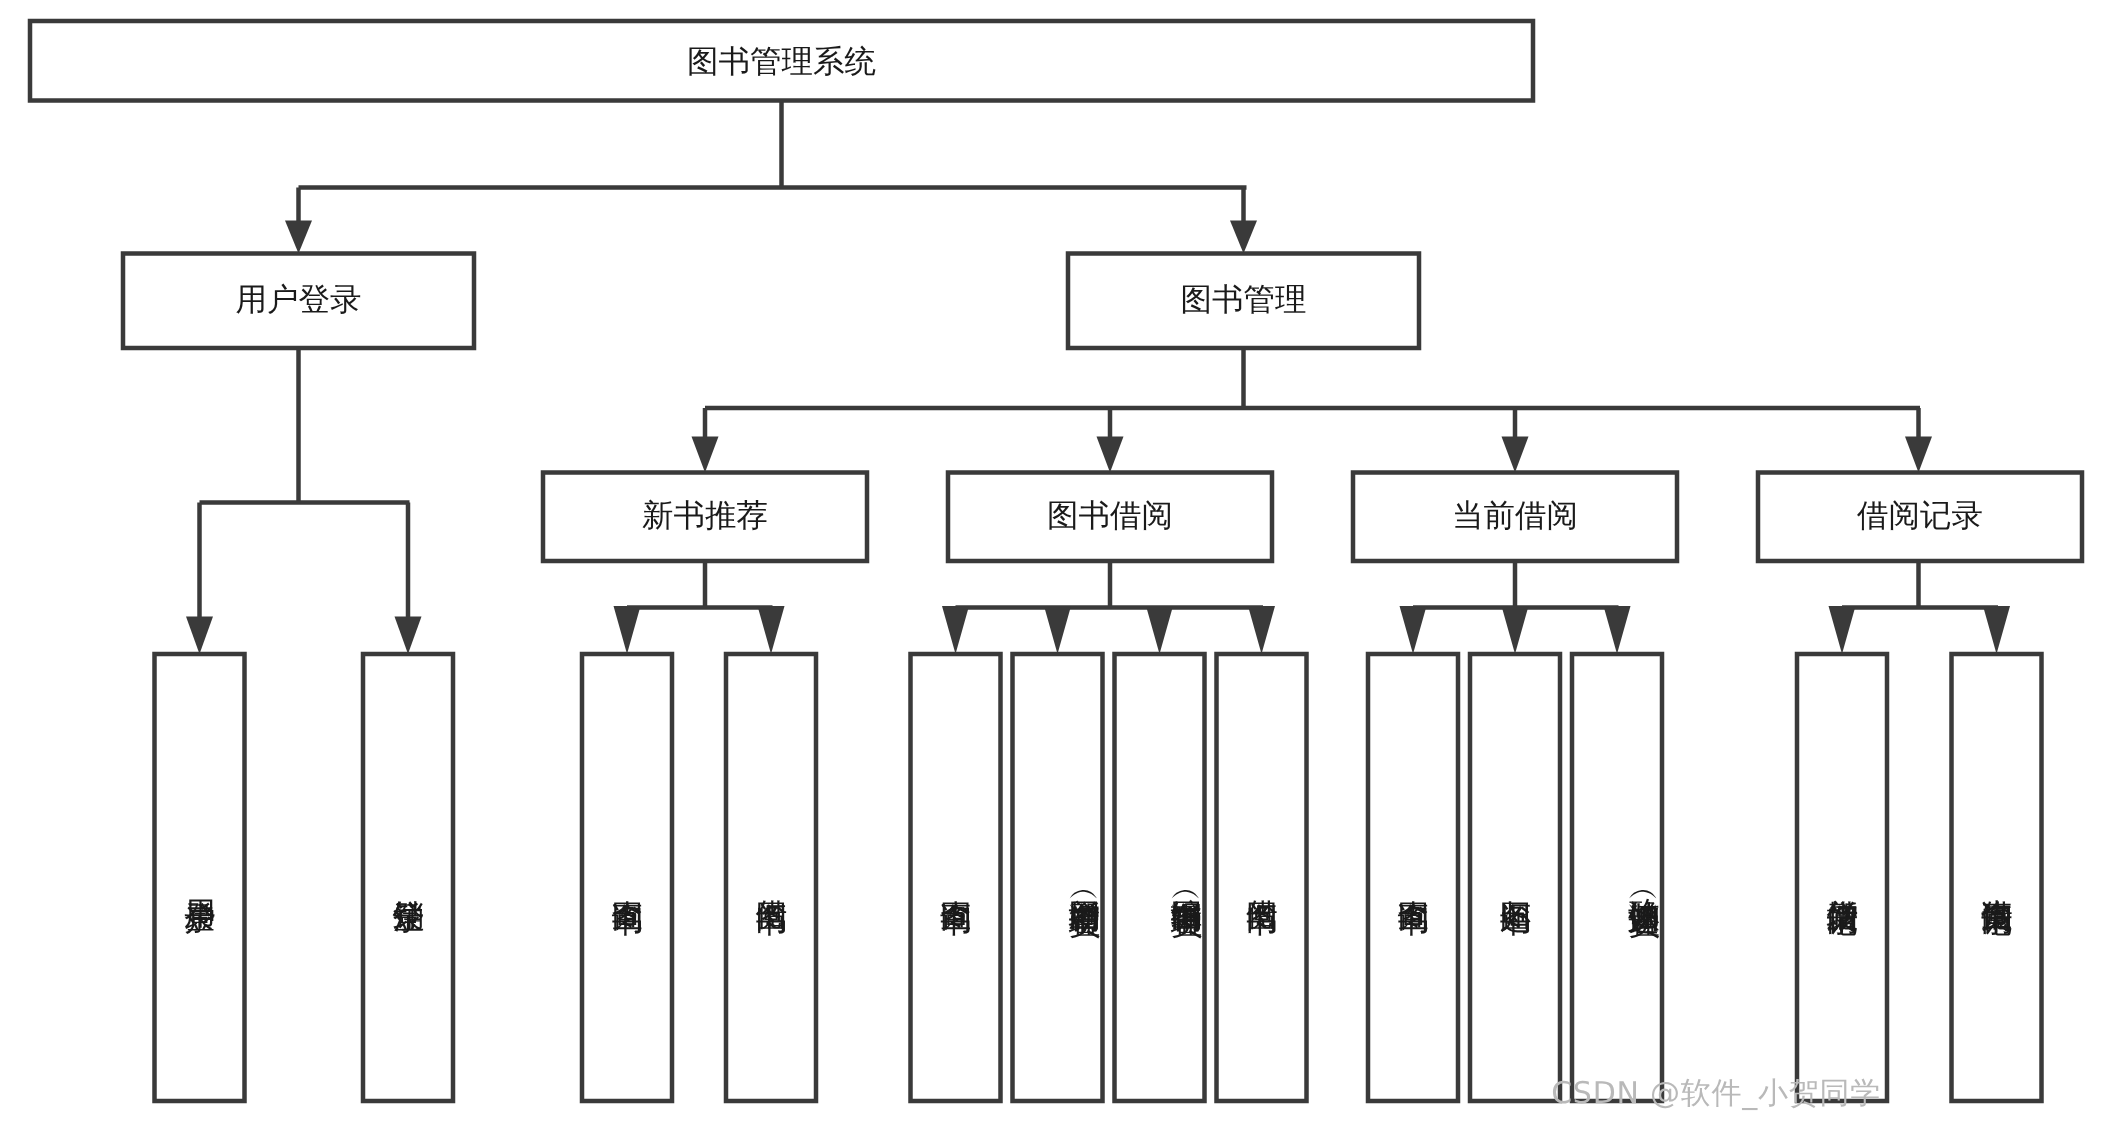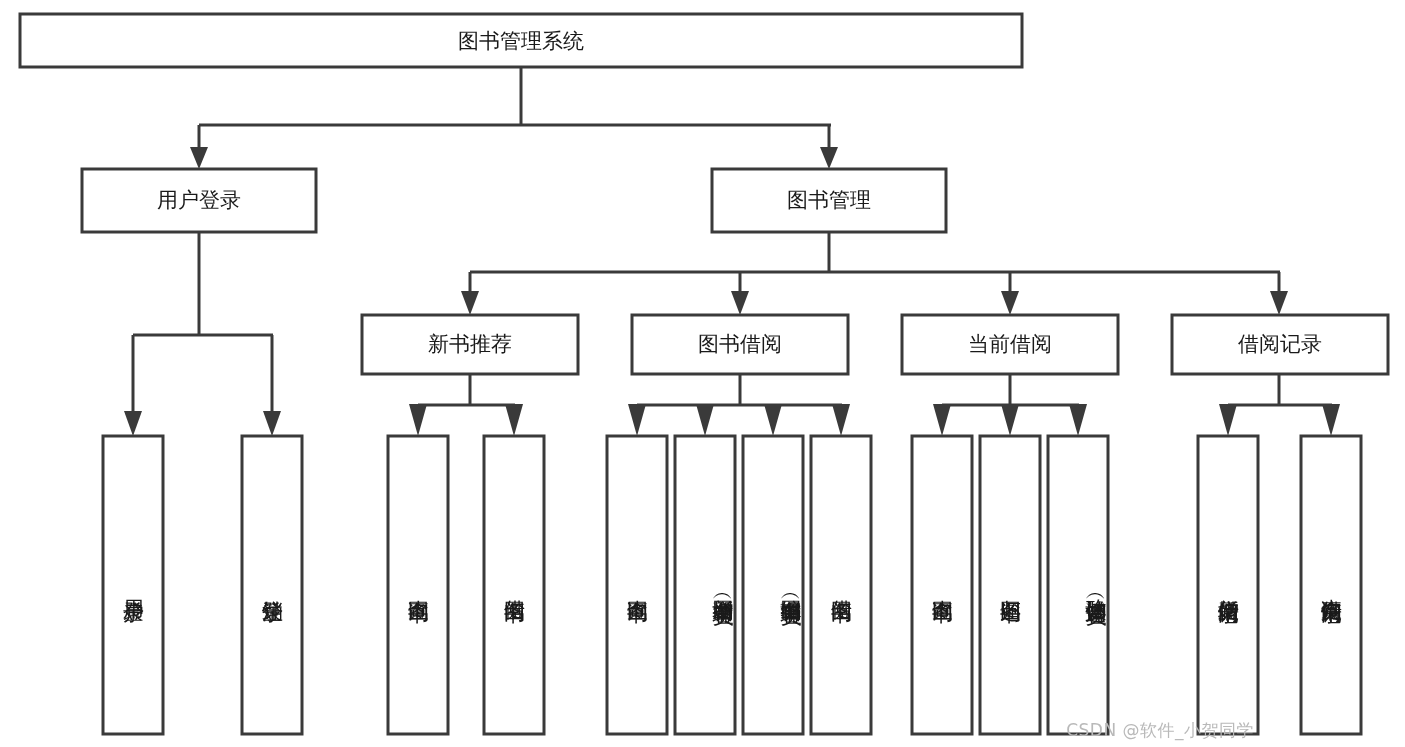--- a/index.html
+++ b/index.html
@@ -61,21 +61,21 @@
     color: #1a1a1a;
     letter-spacing: 1px;
     white-space: nowrap;
     pointer-events: none;
   }
   .watermark {
     position: absolute;
     right: 8px;
     bottom: 5px;
     font-family: "DejaVu Sans", "Liberation Sans", sans-serif;
-    font-size: 17px;
+    font-size: 20px;
     color: #b9b9b9;
     letter-spacing: 0.5px;
     user-select: none;
   }
 </style>
 </head>
 <body>
 
 <div id="diagram-root">
 

